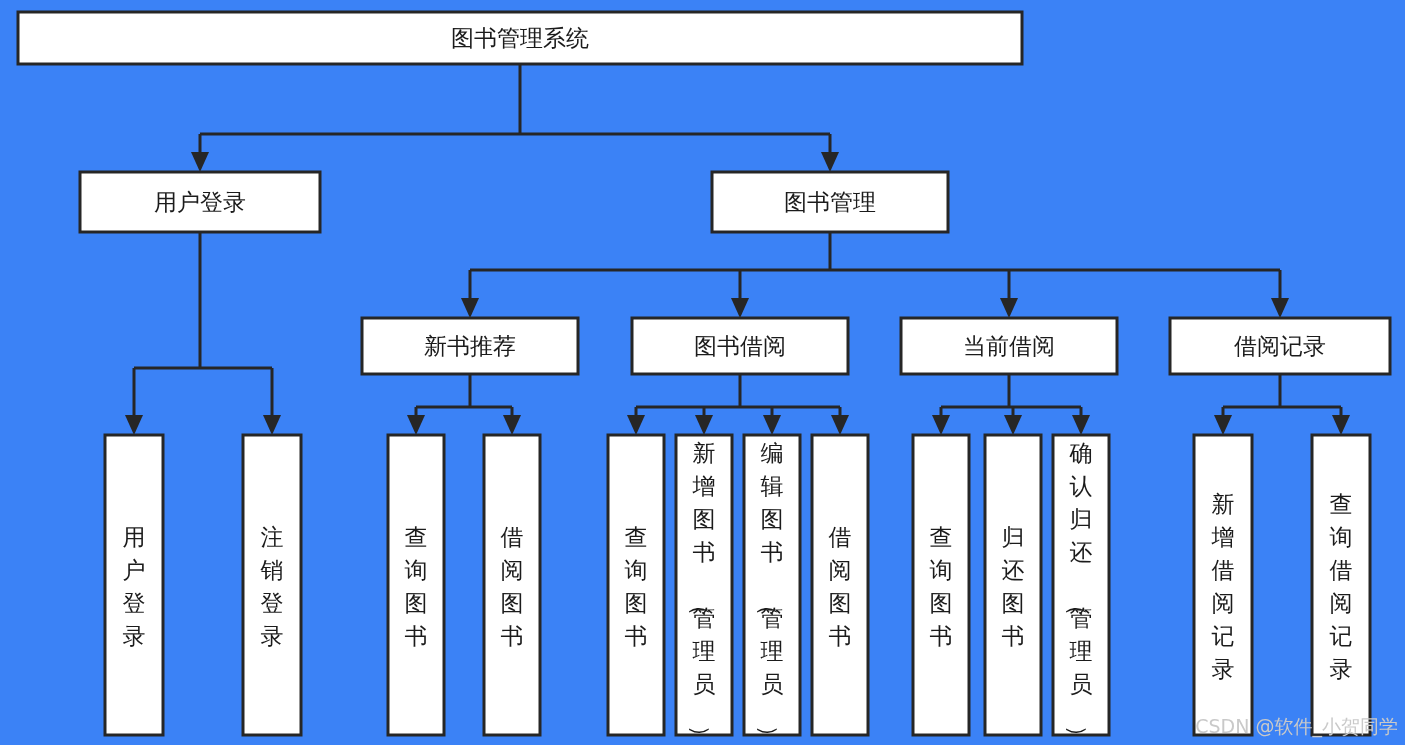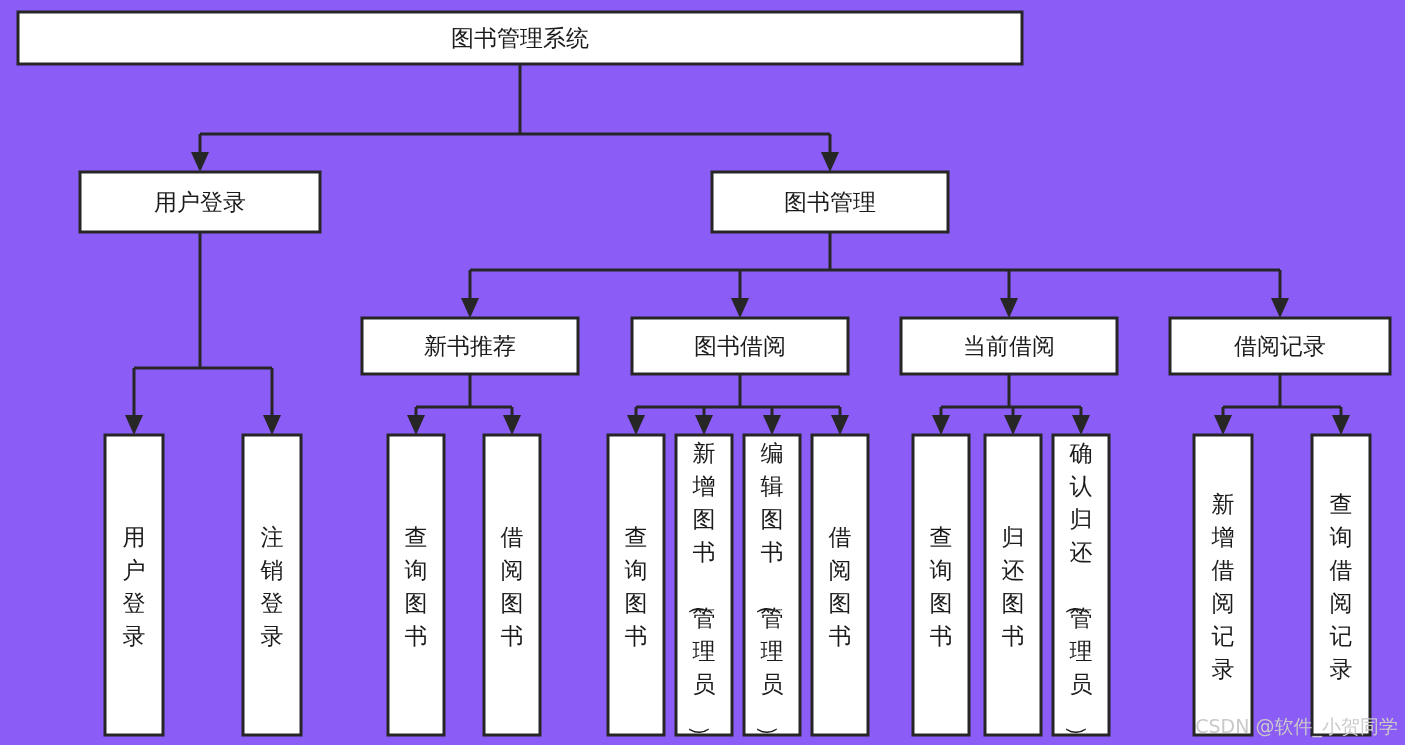--- a/index.html
+++ b/index.html
@@ -10,21 +10,21 @@
   body {
     width: 1405px;
     height: 747px;
     overflow: hidden;
     font-family: "DejaVu Sans", "Liberation Sans", sans-serif;
   }
   #diagram-root {
     position: relative;
     width: 1405px;
     height: 745px;
-    background: #8b5cf6;
+    background: #3b82f6;
   }
   svg#flowchart {
     display: block;
     width: 1405px;
     height: 747px;
   }
   .node-box {
     fill: #ffffff;
     stroke: #262626;
     stroke-width: 3;

